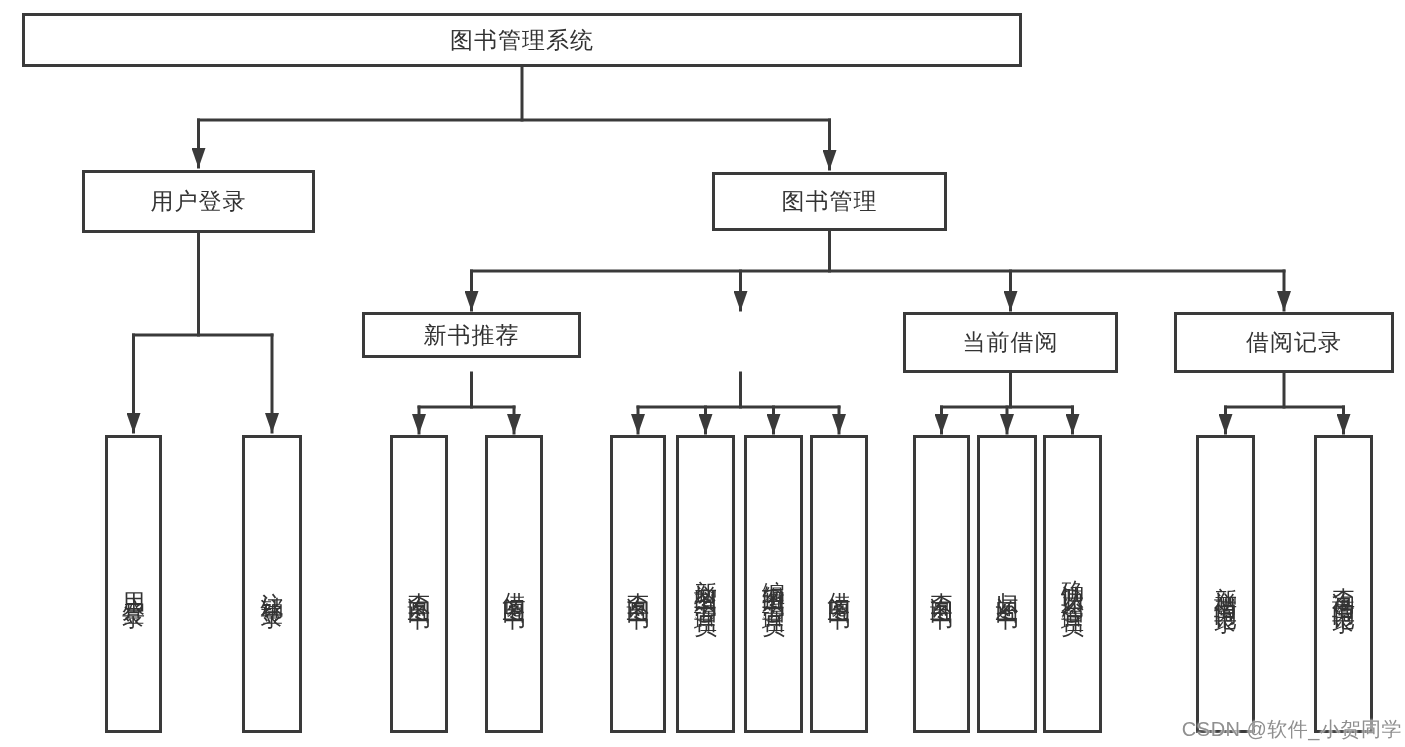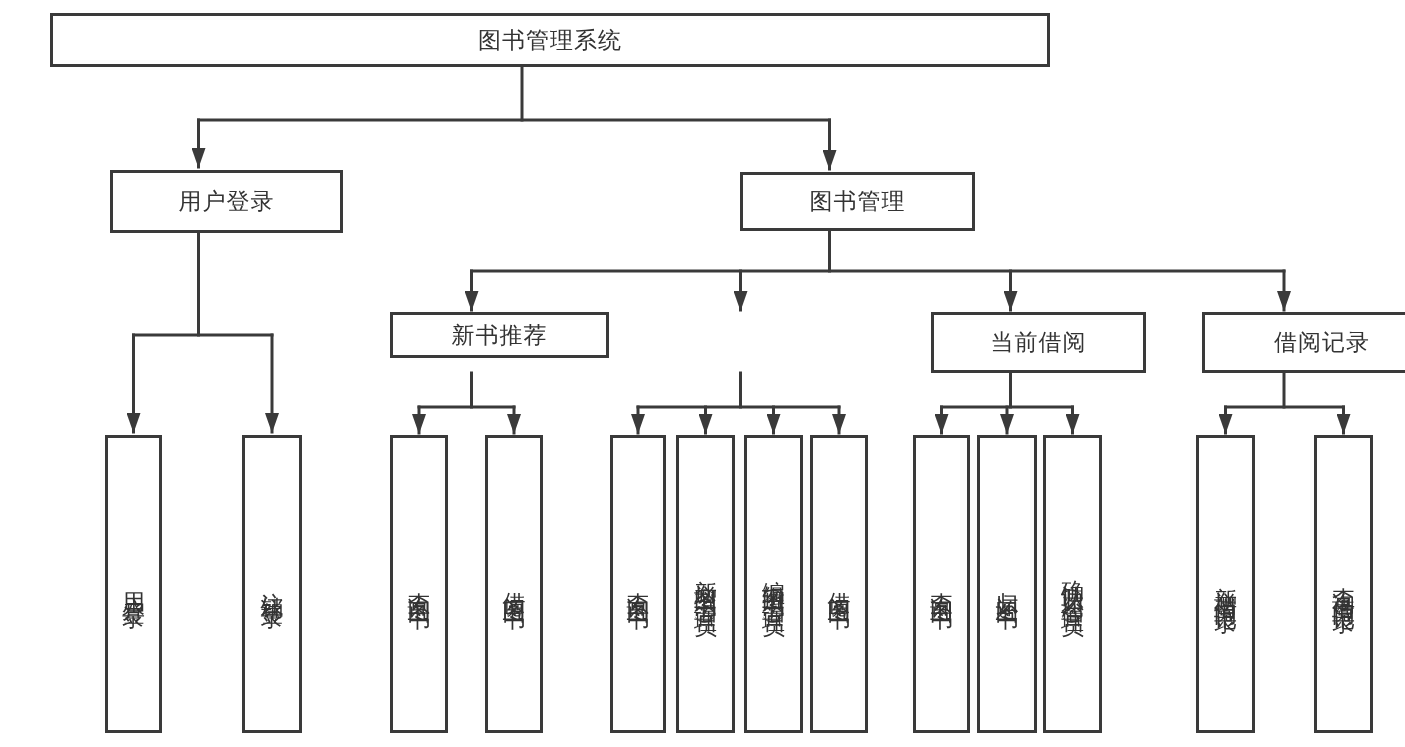--- a/index.html
+++ b/index.html
@@ -36,21 +36,21 @@
   .node {
     position: absolute;
     background: var(--background);
     border: 3px solid var(--line);
     display: flex;
     align-items: center;
     justify-content: center;
     color: var(--text);
     z-index: 2;
   }
-  .node.h { font-size: 23px; letter-spacing: 1px; margin-left: 28px; }
+  .node.h { font-size: 23px; letter-spacing: 1px; }
   .node.leaf span {
     writing-mode: vertical-rl;
     text-orientation: mixed;
     font-size: 23px;
     letter-spacing: 5px;
     line-height: 1;
     color: var(--text);
   }
   .watermark {
     position: absolute;
@@ -177,14 +177,15 @@
     <span>确认归还（管理员）</span>
   </div>
 
   <div class="node leaf" style="left:1196px; top:435px; width:59px; height:298px;">
     <span>新增借阅记录</span>
   </div>
   <div class="node leaf" style="left:1314px; top:435px; width:59px; height:298px;">
     <span>查询借阅记录</span>
   </div>
 
+  <div class="watermark">CSDN @软件_小贺同学</div>
 
 </div>
 
 </body></html>

